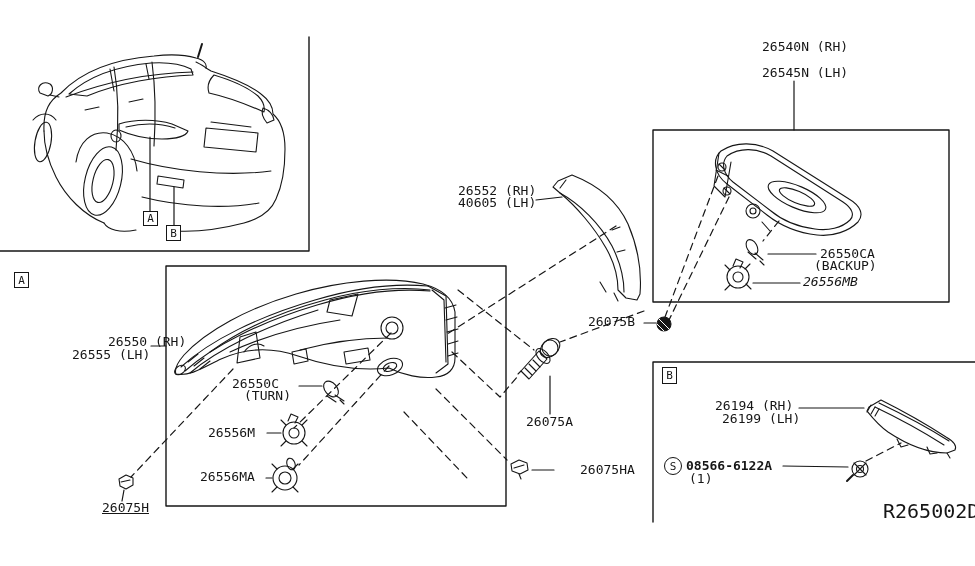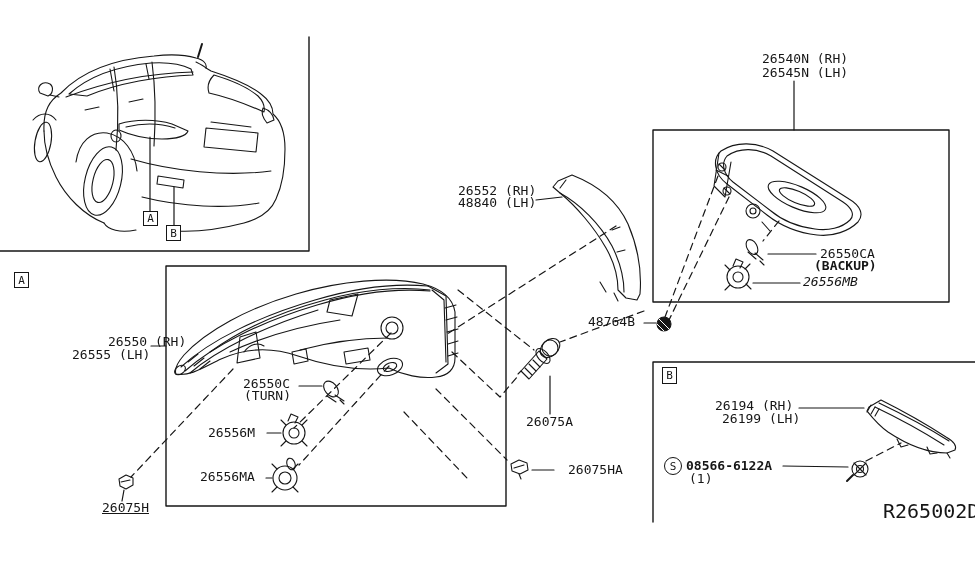--- a/index.html
+++ b/index.html
@@ -218,45 +218,45 @@
       <path d="M174,225 L174,187"></path>
     </g>
   </svg>
 
   <div class="marker" style="left:143px;top:211px;width:15px;height:15px;">A</div>
   <div class="marker" style="left:166px;top:225px;width:15px;height:16px;">B</div>
   <div class="marker" style="left:14px;top:272px;width:15px;height:16px;">A</div>
   <div class="marker" style="left:662px;top:367px;width:15px;height:17px;">B</div>
   <div class="scircle" style="left:664px;top:457px;">S</div>
 
-  <div class="lbl" style="left:762px;top:53px;">26540N (RH)</div>
+  <div class="lbl" style="left:762px;top:41px;">26540N (RH)</div>
   <div class="lbl" style="left:762px;top:67px;">26545N (LH)</div>
 
   <div class="lbl" style="left:458px;top:185px;text-align:center;">26552 (RH)</div>
-  <div class="lbl" style="left:458px;top:197px;">48840 (LH)</div>
+  <div class="lbl" style="left:458px;top:197px;">40605 (LH)</div>
 
   <div class="lbl" style="left:820px;top:248px;">26550CA</div>
-  <div class="lbl" style="left:814px;top:260px;font-weight:bold;">(BACKUP)</div>
+  <div class="lbl" style="left:814px;top:260px;">(BACKUP)</div>
 
   <div class="lbl" style="left:803px;top:276px;font-style:italic;">26556MB</div>
 
-  <div class="lbl" style="left:588px;top:316px;">48764B</div>
+  <div class="lbl" style="left:588px;top:316px;">26075B</div>
 
   <div class="lbl" style="left:72px;top:336px;margin-left:36px;">26550 (RH)</div>
   <div class="lbl" style="left:72px;top:349px;text-align:right;">26555 (LH)</div>
 
-  <div class="lbl" style="left:243px;top:378px;">26550C</div>
+  <div class="lbl" style="left:232px;top:378px;">26550C</div>
   <div class="lbl" style="left:244px;top:390px;">(TURN)</div>
 
   <div class="lbl" style="left:208px;top:427px;">26556M</div>
   <div class="lbl" style="left:200px;top:471px;">26556MA</div>
 
   <div class="lbl" style="left:102px;top:502px;text-decoration:underline;">26075H</div>
   <div class="lbl" style="left:526px;top:416px;">26075A</div>
-  <div class="lbl" style="left:568px;top:464px;">26075HA</div>
+  <div class="lbl" style="left:580px;top:464px;">26075HA</div>
 
   <div class="lbl" style="left:715px;top:400px;">26194 (RH)</div>
   <div class="lbl" style="left:722px;top:413px;">26199 (LH)</div>
 
   <div class="lbl" style="left:686px;top:460px;font-weight:bold;">08566-6122A</div>
   <div class="lbl" style="left:689px;top:473px;">(1)</div>
 
   <div class="lbl refcode" style="left:883px;top:505px;">R265002D</div>
 </div>
 

